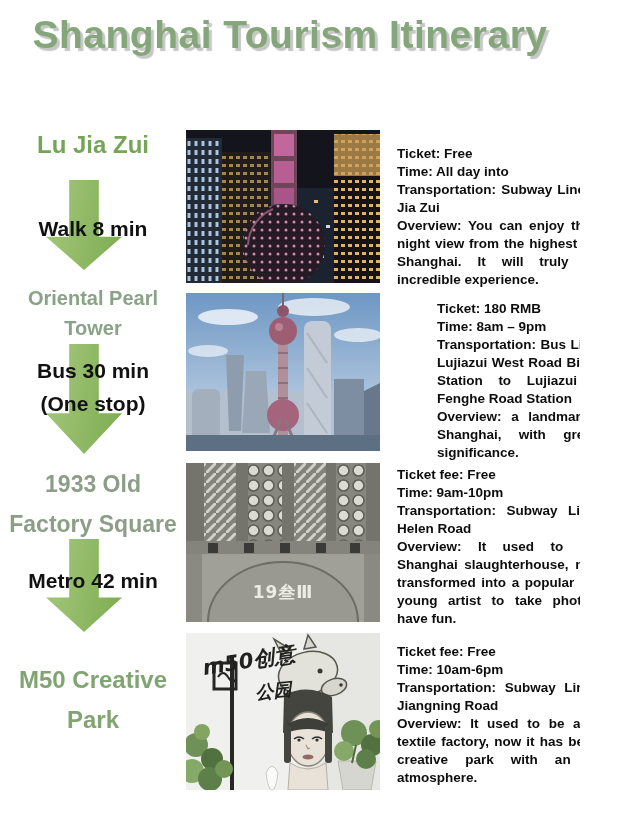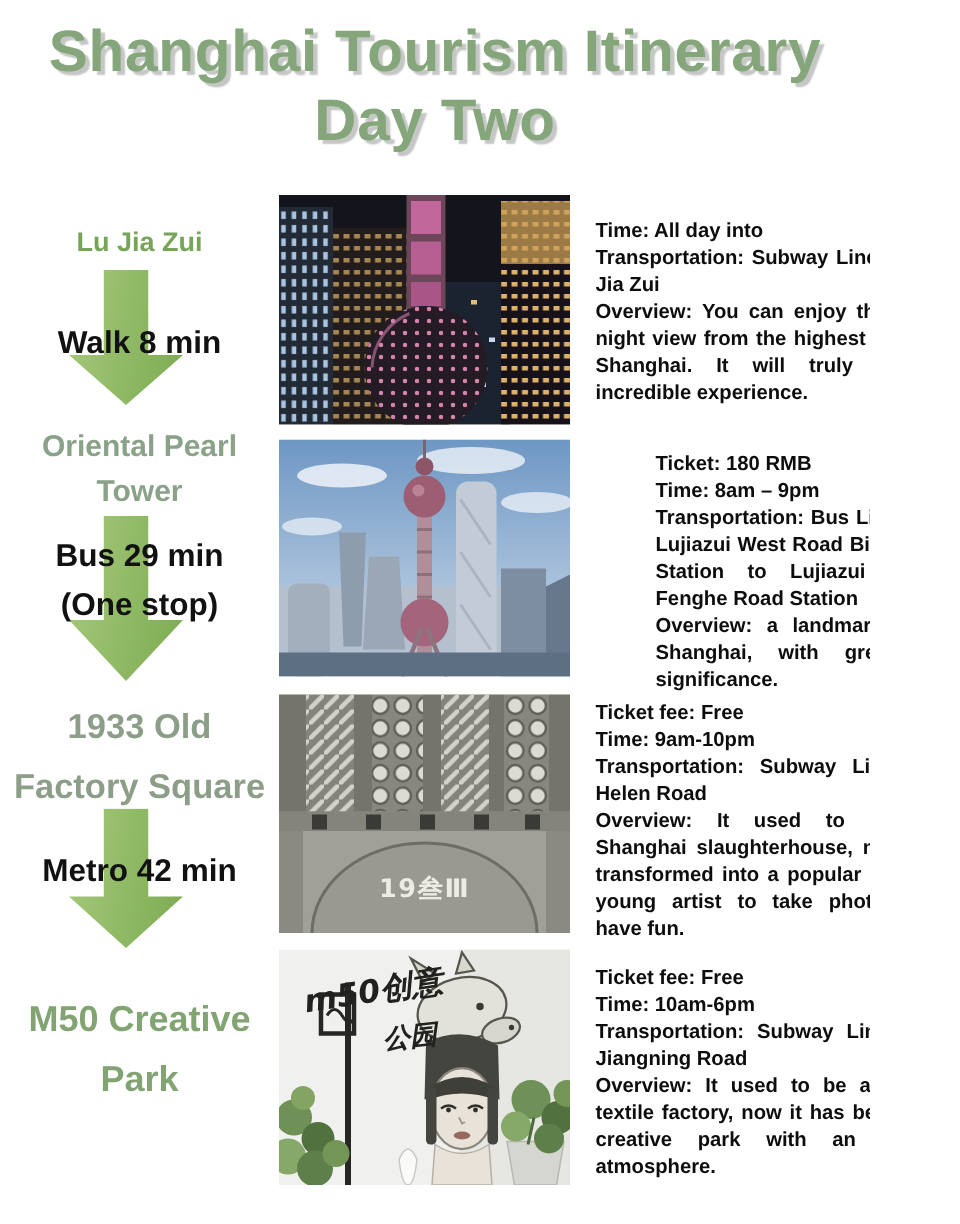--- a/index.html
+++ b/index.html
@@ -4,21 +4,21 @@
 <style>
   html,body{margin:0;padding:0;background:#ffffff;}
   .page{position:relative;width:580px;height:816px;background:#ffffff;overflow:hidden;
         font-family:"Liberation Sans",sans-serif;}
 
   .title{position:absolute;top:12px;left:0;width:100%;text-align:center;
          font-weight:bold;font-size:39px;line-height:46px;letter-spacing:0.5px;
          color:var(--title_green);text-shadow:3px 3px 1px rgba(150,153,150,0.55);}
 
   .stop-name{position:absolute;left:0;width:186px;text-align:center;font-weight:bold;}
-  .s1 .stop-name{top:131px;font-size:18px;color:var(--heading_1);margin-top:20px;}
+  .s1 .stop-name{top:131px;font-size:24px;color:var(--heading_1);}
   .s2 .stop-name{top:283px;font-size:20px;line-height:30px;color:var(--heading_2);}
   .s3 .stop-name{top:464px;font-size:23px;line-height:40px;color:var(--heading_3);}
   .s4 .stop-name{top:660px;font-size:24px;line-height:40px;color:var(--heading_4);}
 
   .arrow{position:absolute;left:46px;width:76px;
          background:linear-gradient(100deg,var(--arrow_light),var(--arrow_dark));
          clip-path:polygon(30.5% 0,69.5% 0,69.5% 63%,100% 63%,50% 100%,0 63%,30.5% 63%);}
   .s1 .arrow{top:180px;height:90px;}
   .s2 .arrow{top:344px;height:110px;}
   .s3 .arrow{top:539px;height:93px;}
@@ -46,21 +46,20 @@
   .s4 .details{top:643px;}
   .details p{margin:0;}
 </style>
 </head>
 <body>
 
 <div class="page">
 
   <div class="title">
     <span>Shanghai Tourism Itinerary</span><br>
-    <span>Day Two</span>
   </div>
 
   <section class="s1">
     <div class="stop-name">
       <span>Lu Jia Zui</span>
     </div>
     <div class="arrow"></div>
     <div class="transit t1">Walk 8 min</div>
 
     <div class="photo">
@@ -95,33 +94,34 @@
         <rect x="88" y="4" width="20" height="22" fill="#c2679b"></rect>
         <rect x="88" y="31" width="20" height="22" fill="#b75f92"></rect>
         <rect x="88" y="58" width="20" height="16" fill="#a95588"></rect>
         <circle cx="98" cy="115" r="41" fill="#241b24"></circle>
         <circle cx="98" cy="115" r="41" fill="url(#pinkdot)"></circle>
         <path d="M62,115 a41,41 0 0 1 25,-36" stroke="#c77ba5" stroke-width="2" fill="none" opacity="0.6"></path>
       </svg>
     </div>
 
     <div class="details">
+      <p>Ticket: Free</p>
       <p>Time: All day into</p>
       <p>Transportation: Subway Line 2 – Lu Jia Zui</p>
       <p>Overview: You can enjoy the city's night view from the highest point in Shanghai. It will truly be an incredible experience.</p>
     </div>
   </section>
 
   <section class="s2">
     <div class="stop-name">
       <span>Oriental Pearl</span><br>
       <span>Tower</span>
     </div>
     <div class="arrow"></div>
-    <div class="transit t1">Bus 29 min</div>
+    <div class="transit t1">Bus 30 min</div>
     <div class="transit t2">(One stop)</div>
 
     <div class="photo">
       <svg viewBox="0 0 194 158">
         <defs>
           <linearGradient id="sky" x1="0" y1="0" x2="0" y2="1">
             <stop offset="0" stop-color="#6e97c4"></stop>
               <stop offset="1" stop-color="#cfdcea"></stop>
           </linearGradient>
         </defs>

